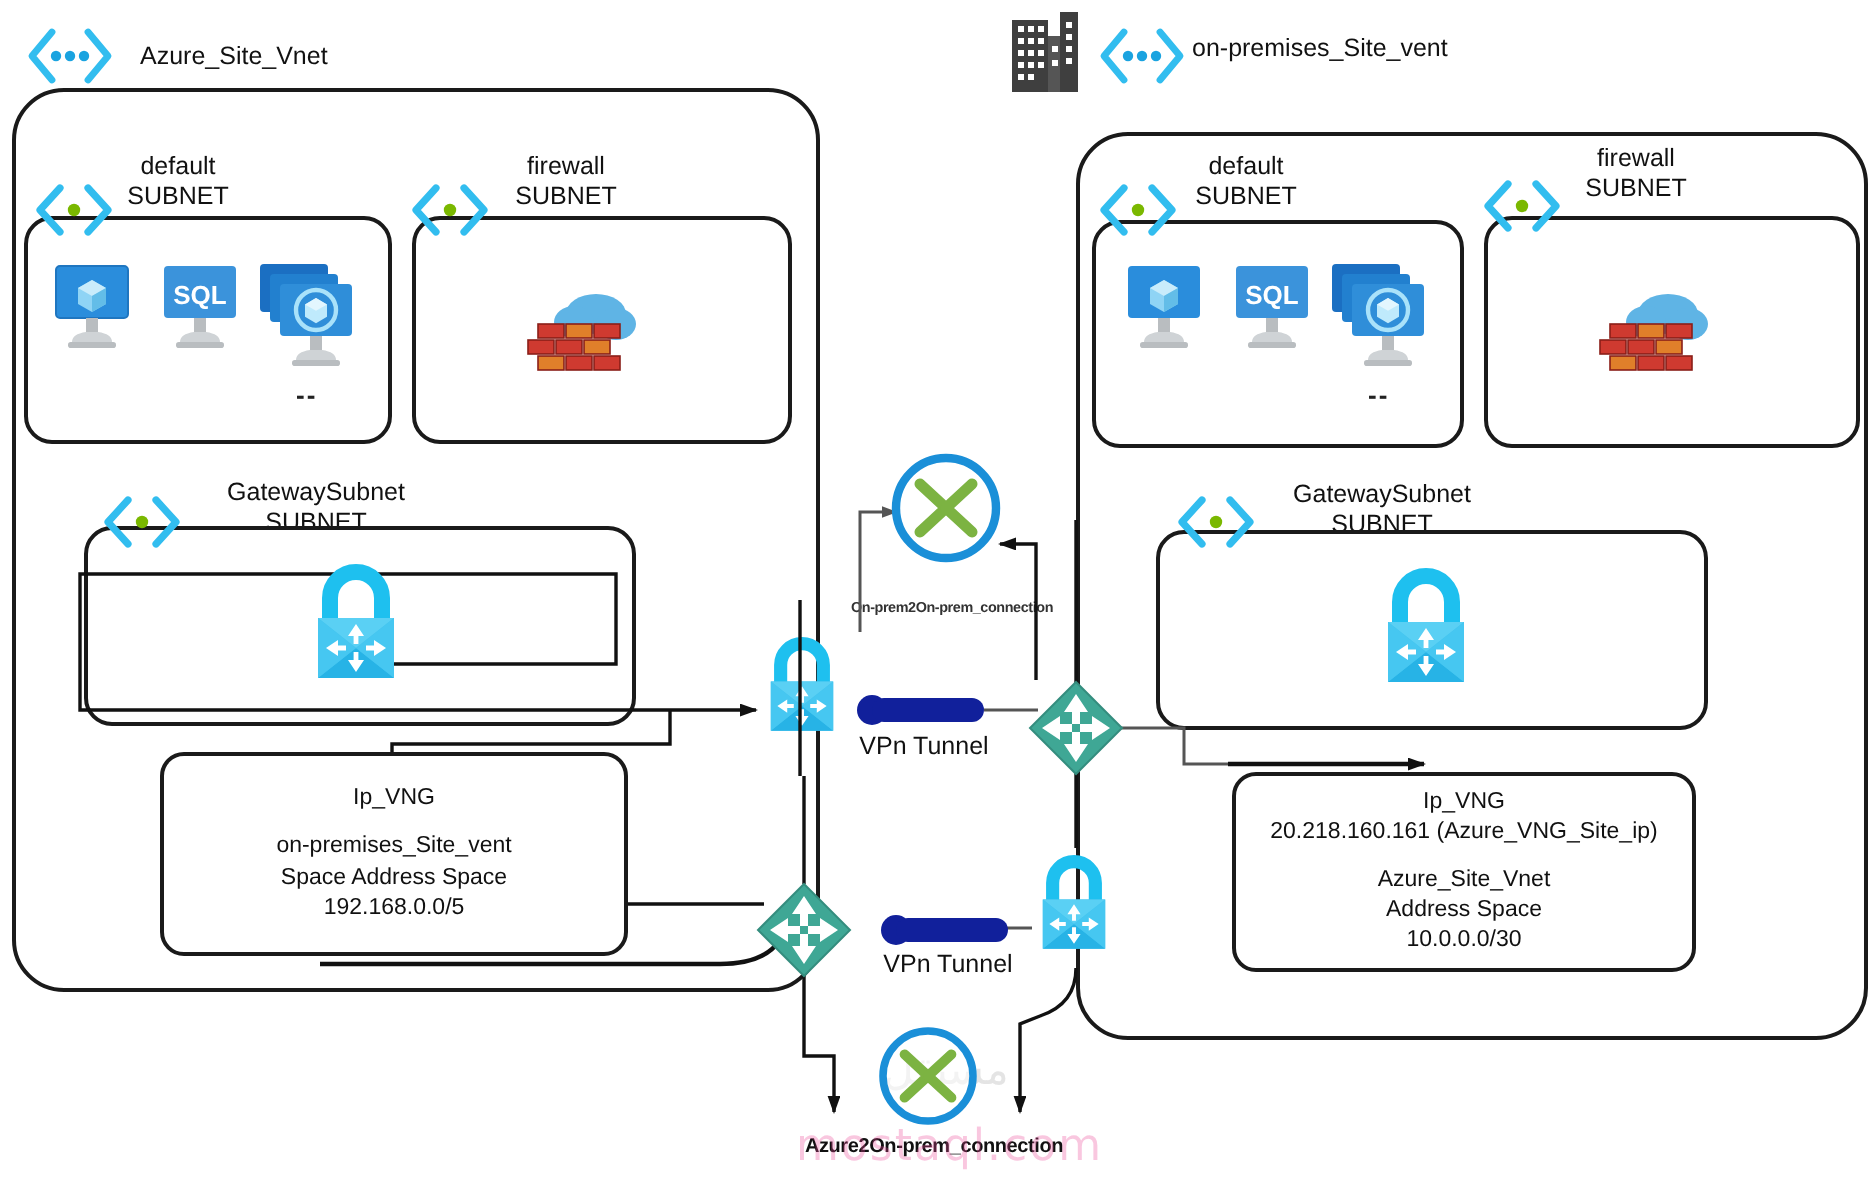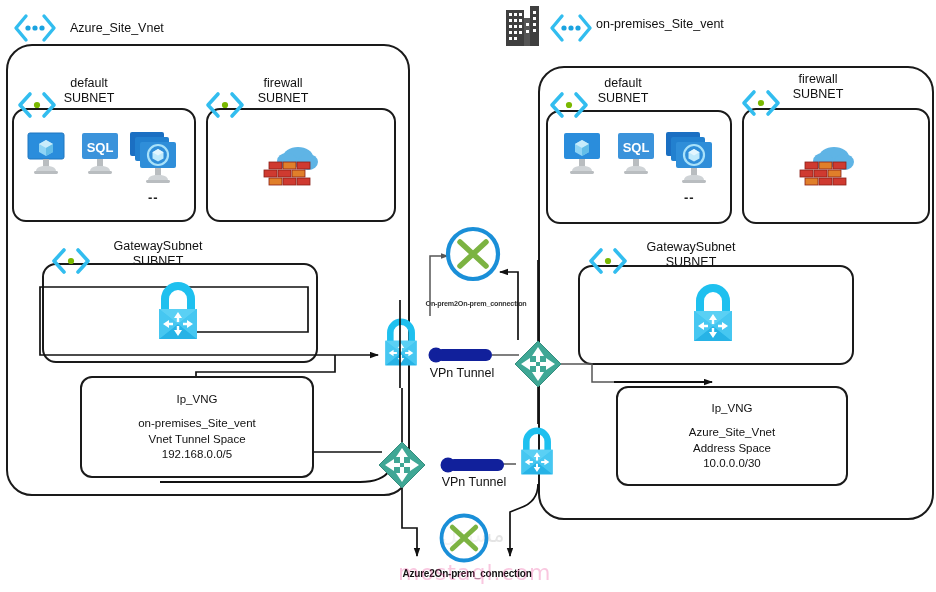--- a/index.html
+++ b/index.html
@@ -221,21 +221,21 @@
         <path d="M13,44 L19,40 L19,42.8 L23,42.8 L23,45.2 L19,45.2 L19,48 Z"></path>
         <path d="M43,44 L37,48 L37,45.2 L33,45.2 L33,42.8 L37,42.8 L37,40 Z"></path>
       </g>
     </svg>
   </div>
 
   <div class="info-box" style="left:80px;top:376px;width:230px;height:98px;">
     <div>Ip_VNG</div>
     <div class="gap"></div>
     <div>on-premises_Site_vent</div>
-    <div>Vnet Tunnel Space</div>
+    <div>Space Address Space</div>
     <div>192.168.0.0/5</div>
   </div>
 
   <div class="city-ico" style="left:503px;top:4px;">
     <svg width="40" height="44" viewBox="0 0 40 44">
       <rect x="3" y="6" width="18" height="36" fill="#3f3f3f"></rect>
       <rect x="21" y="14" width="7" height="28" fill="#555"></rect>
       <rect x="27" y="2" width="9" height="40" fill="#3f3f3f"></rect>
       <g fill="#ffffff">
         <rect x="6" y="9" width="3" height="3"></rect>
@@ -382,20 +382,21 @@
         <path d="M28,32 L32,38 L29.2,38 L29.2,42 L26.8,42 L26.8,38 L24,38 Z"></path>
         <path d="M28,56 L24,50 L26.8,50 L26.8,46 L29.2,46 L29.2,50 L32,50 Z"></path>
         <path d="M13,44 L19,40 L19,42.8 L23,42.8 L23,45.2 L19,45.2 L19,48 Z"></path>
         <path d="M43,44 L37,48 L37,45.2 L33,45.2 L33,42.8 L37,42.8 L37,40 Z"></path>
       </g>
     </svg>
   </div>
 
   <div class="info-box" style="left:616px;top:386px;width:228px;height:96px;">
     <div>Ip_VNG</div>
+    <div>20.218.160.161 (Azure_VNG_Site_ip)</div>
     <div class="gap"></div>
     <div>Azure_Site_Vnet</div>
     <div>Address Space</div>
     <div>10.0.0.0/30</div>
   </div>
 
   <div class="conn-ico" style="left:443px;top:224px;">
     <svg width="60" height="60" viewBox="0 0 60 60">
       <circle cx="30" cy="30" r="25" fill="#ffffff" stroke="#1a8fd8" stroke-width="4.2"></circle>
       <path d="M17,18 L30,30 L17,42" fill="none" stroke="#7cb342" stroke-width="5.5" stroke-linecap="round" stroke-linejoin="round"></path>

